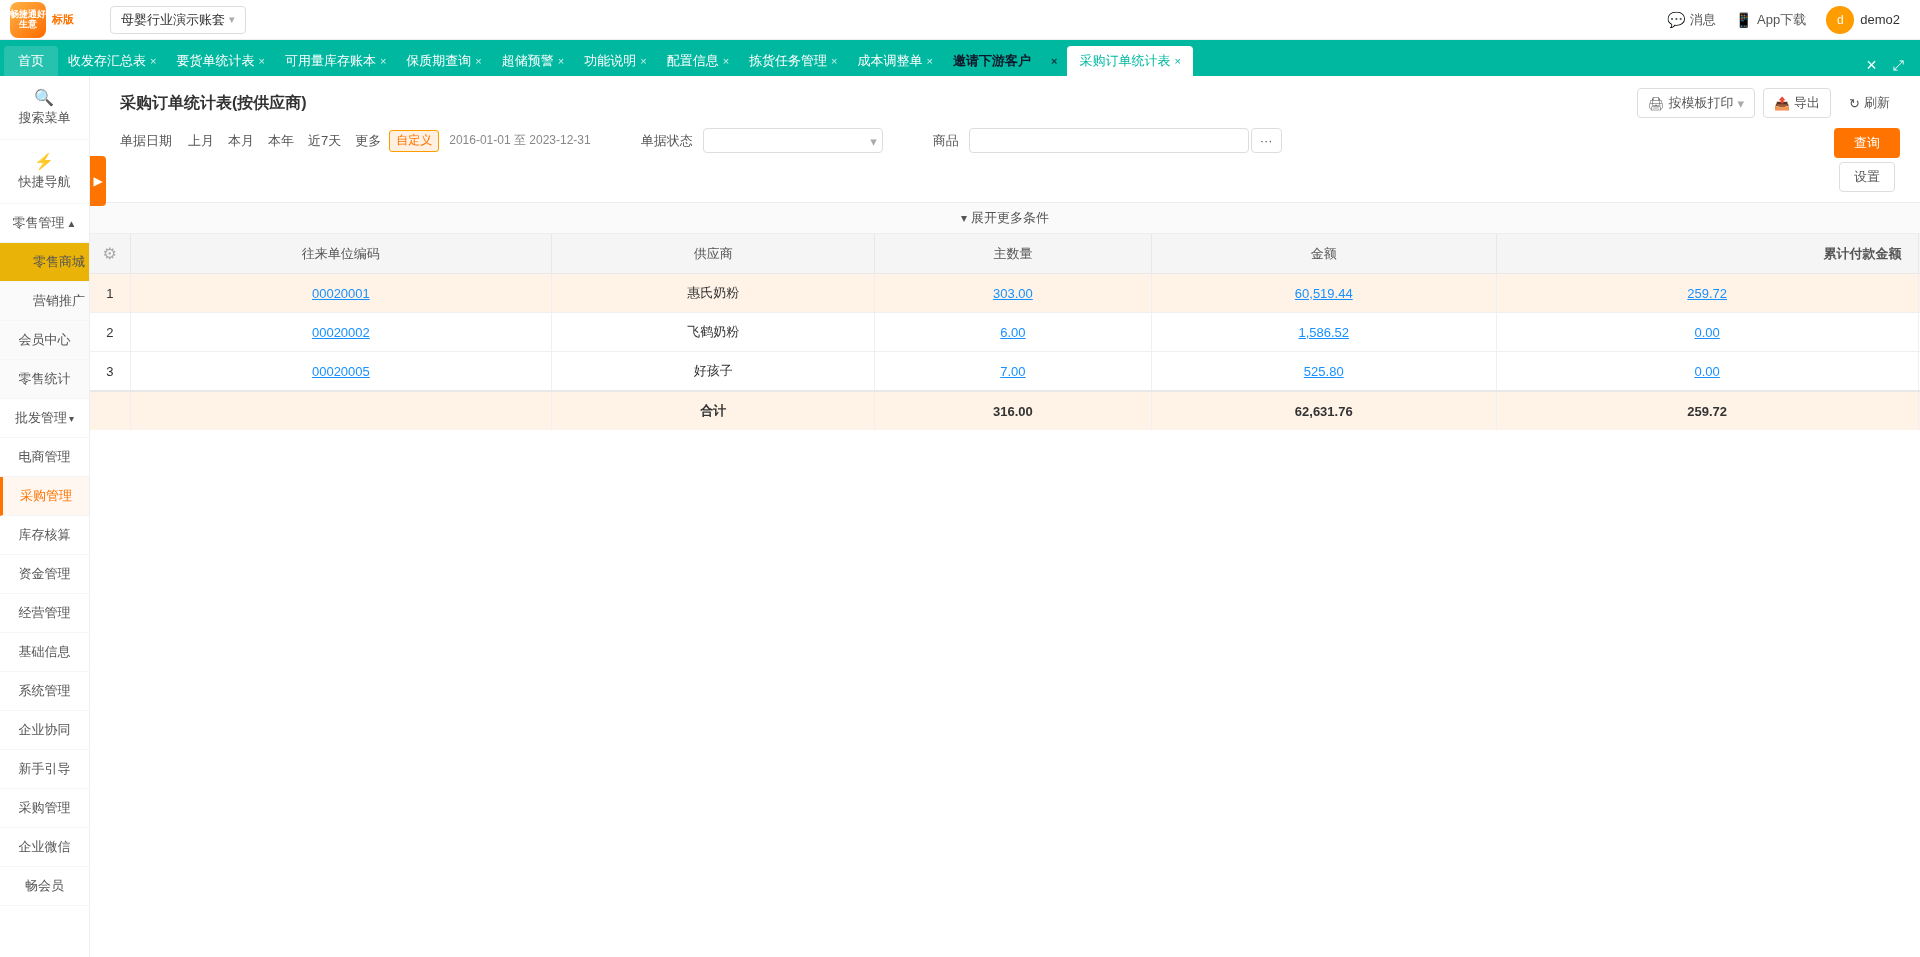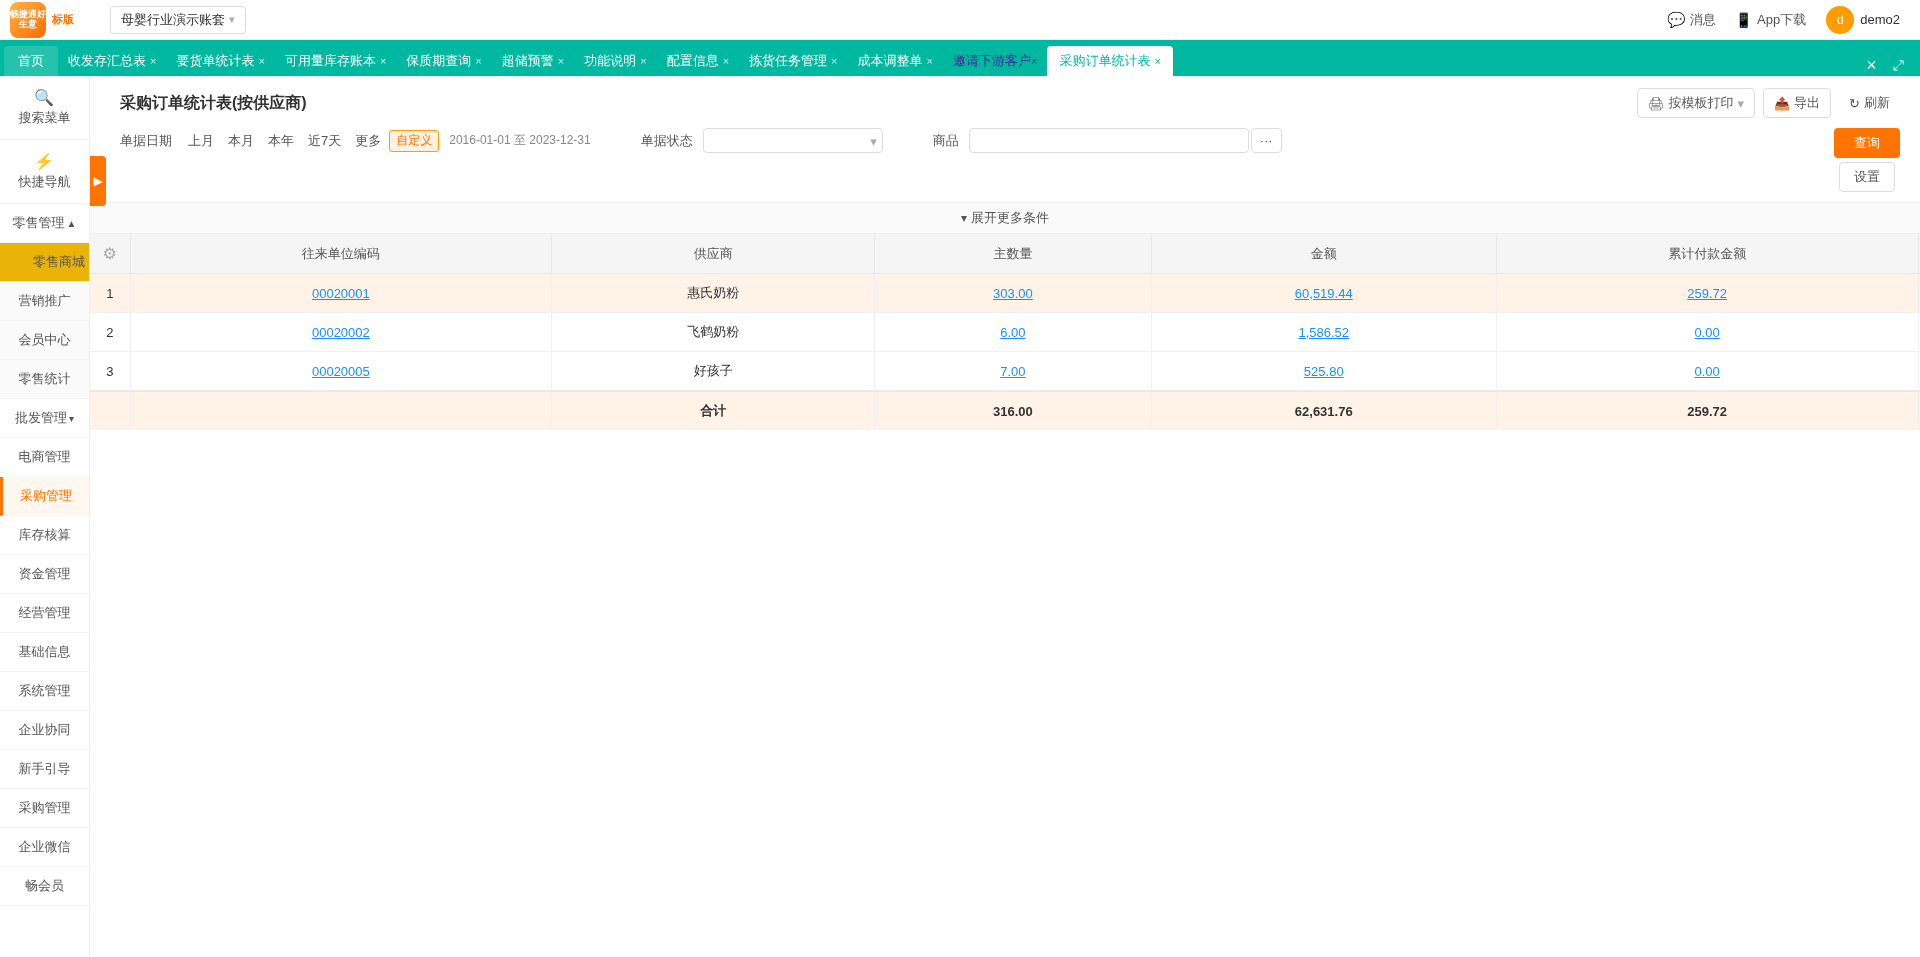--- a/index.html
+++ b/index.html
@@ -68,21 +68,21 @@
     <span style="font-size:11px;opacity:0.8;">×</span>
   </div>
   <div style="display:flex;align-items:center;gap:4px;padding:0 10px;height:30px;color:#fff;font-size:13px;cursor:pointer;white-space:nowrap;">
     <span>拣货任务管理</span>
     <span style="font-size:11px;opacity:0.8;">×</span>
   </div>
   <div style="display:flex;align-items:center;gap:4px;padding:0 10px;height:30px;color:#fff;font-size:13px;cursor:pointer;white-space:nowrap;">
     <span>成本调整单</span>
     <span style="font-size:11px;opacity:0.8;">×</span>
   </div>
-  <div style="display:flex;align-items:center;gap:0;padding:0 10px;height:30px;color:#4c1d95;font-size:13px;cursor:pointer;white-space:nowrap;">
+  <div style="display:flex;align-items:center;gap:20px;padding:0 10px;height:30px;color:#0f172a;font-size:13px;cursor:pointer;white-space:nowrap;font-weight:bold;">
     <span>邀请下游客户</span>
     <span style="font-size:11px;opacity:0.8;">×</span>
   </div>
   <div style="display:flex;align-items:center;gap:4px;padding:0 12px;height:30px;background:#fff;color:#00b8a0;font-size:13px;cursor:pointer;border-radius:4px 4px 0 0;white-space:nowrap;font-weight:500;">
     <span>采购订单统计表</span>
     <span style="font-size:11px;color:#00b8a0;">×</span>
   </div>
   <div style="margin-left:auto;display:flex;align-items:center;gap:4px;padding-right:6px;">
     <span style="color:#fff;cursor:pointer;font-size:18px;padding:0 6px;">×</span>
     <span style="color:#fff;cursor:pointer;font-size:14px;padding:0 6px;">⤢</span>
@@ -100,21 +100,21 @@
       <div style="font-size:16px;margin-bottom:2px;">⚡</div>
       <span>快捷导航</span>
     </div>
     <div style="padding:10px 4px;text-align:center;cursor:pointer;color:#555;font-size:13px;border-bottom:1px solid #f5f5f5;display:flex;align-items:center;justify-content:center;gap:2px;">
       <span>零售管理</span>
       <span style="font-size:10px;">▲</span>
     </div>
     <div style="padding:10px 4px;text-align:right;cursor:pointer;color:#555;font-size:13px;border-bottom:1px solid #f5f5f5;background:#eab308;">
       <span>零售商城</span>
     </div>
-    <div style="padding:10px 4px;text-align:center;cursor:pointer;color:#555;font-size:13px;border-bottom:1px solid #f5f5f5;background:#fafafa;">
+    <div style="padding:10px 4px;text-align:right;cursor:pointer;color:#555;font-size:13px;border-bottom:1px solid #f5f5f5;background:#fafafa;">
       <span>营销推广</span>
     </div>
     <div style="padding:10px 4px;text-align:center;cursor:pointer;color:#555;font-size:13px;border-bottom:1px solid #f5f5f5;background:#fafafa;">
       <span>会员中心</span>
     </div>
     <div style="padding:10px 4px;text-align:center;cursor:pointer;color:#555;font-size:13px;border-bottom:1px solid #f5f5f5;background:#fafafa;">
       <span>零售统计</span>
     </div>
     <div style="padding:10px 4px;text-align:center;cursor:pointer;color:#555;font-size:13px;border-bottom:1px solid #f5f5f5;display:flex;align-items:center;justify-content:center;gap:2px;">
       <span>批发管理</span>
@@ -225,21 +225,21 @@
 
     <div style="flex:1;overflow:auto;background:#fff;margin:0;position:relative;">
       <table style="width:100%;border-collapse:collapse;">
         <thead>
           <tr>
             <th style="width:40px;background:#f5f5f5;padding:10px 8px;text-align:center;font-weight:normal;color:#aaa;border-bottom:1px solid #e8e8e8;border-right:1px solid #e8e8e8;font-size:16px;">⚙</th>
             <th style="background:#f5f5f5;padding:10px 16px;text-align:center;font-weight:normal;color:#555;border-bottom:1px solid #e8e8e8;border-right:1px solid #e8e8e8;font-size:13px;">往来单位编码</th>
             <th style="background:#f5f5f5;padding:10px 16px;text-align:center;font-weight:normal;color:#555;border-bottom:1px solid #e8e8e8;border-right:1px solid #e8e8e8;font-size:13px;">供应商</th>
             <th style="background:#f5f5f5;padding:10px 16px;text-align:center;font-weight:normal;color:#555;border-bottom:1px solid #e8e8e8;border-right:1px solid #e8e8e8;font-size:13px;">主数量</th>
             <th style="background:#f5f5f5;padding:10px 16px;text-align:center;font-weight:normal;color:#555;border-bottom:1px solid #e8e8e8;border-right:1px solid #e8e8e8;font-size:13px;">金额</th>
-            <th style="background:#f5f5f5;padding:10px 16px;text-align:center;font-weight:normal;color:#555;border-bottom:1px solid #e8e8e8;border-right:1px solid #e8e8e8;font-size:13px;">累计付款金额</th>
+            <th style="background:#f5f5f5;padding:10px 16px;text-align:right;font-weight:bold;color:#555;border-bottom:1px solid #e8e8e8;border-right:1px solid #e8e8e8;font-size:13px;">累计付款金额</th>
             <th style="background:#f5f5f5;border-bottom:1px solid #e8e8e8;"></th>
           </tr>
         </thead>
         <tbody>
           <tr style="background:#fff3e8;">
             <td style="padding:10px 8px;text-align:center;border-bottom:1px solid #f0f0f0;border-right:1px solid #f0f0f0;font-size:13px;color:#333;">1</td>
             <td style="padding:10px 16px;text-align:center;border-bottom:1px solid #f0f0f0;border-right:1px solid #f0f0f0;font-size:13px;color:#1890ff;text-decoration:underline;cursor:pointer;">00020001</td>
             <td style="padding:10px 16px;text-align:center;border-bottom:1px solid #f0f0f0;border-right:1px solid #f0f0f0;font-size:13px;color:#333;">惠氏奶粉</td>
             <td style="padding:10px 16px;text-align:center;border-bottom:1px solid #f0f0f0;border-right:1px solid #f0f0f0;font-size:13px;color:#1890ff;text-decoration:underline;cursor:pointer;">303.00</td>
             <td style="padding:10px 16px;text-align:center;border-bottom:1px solid #f0f0f0;border-right:1px solid #f0f0f0;font-size:13px;color:#1890ff;text-decoration:underline;cursor:pointer;">60,519.44</td>

